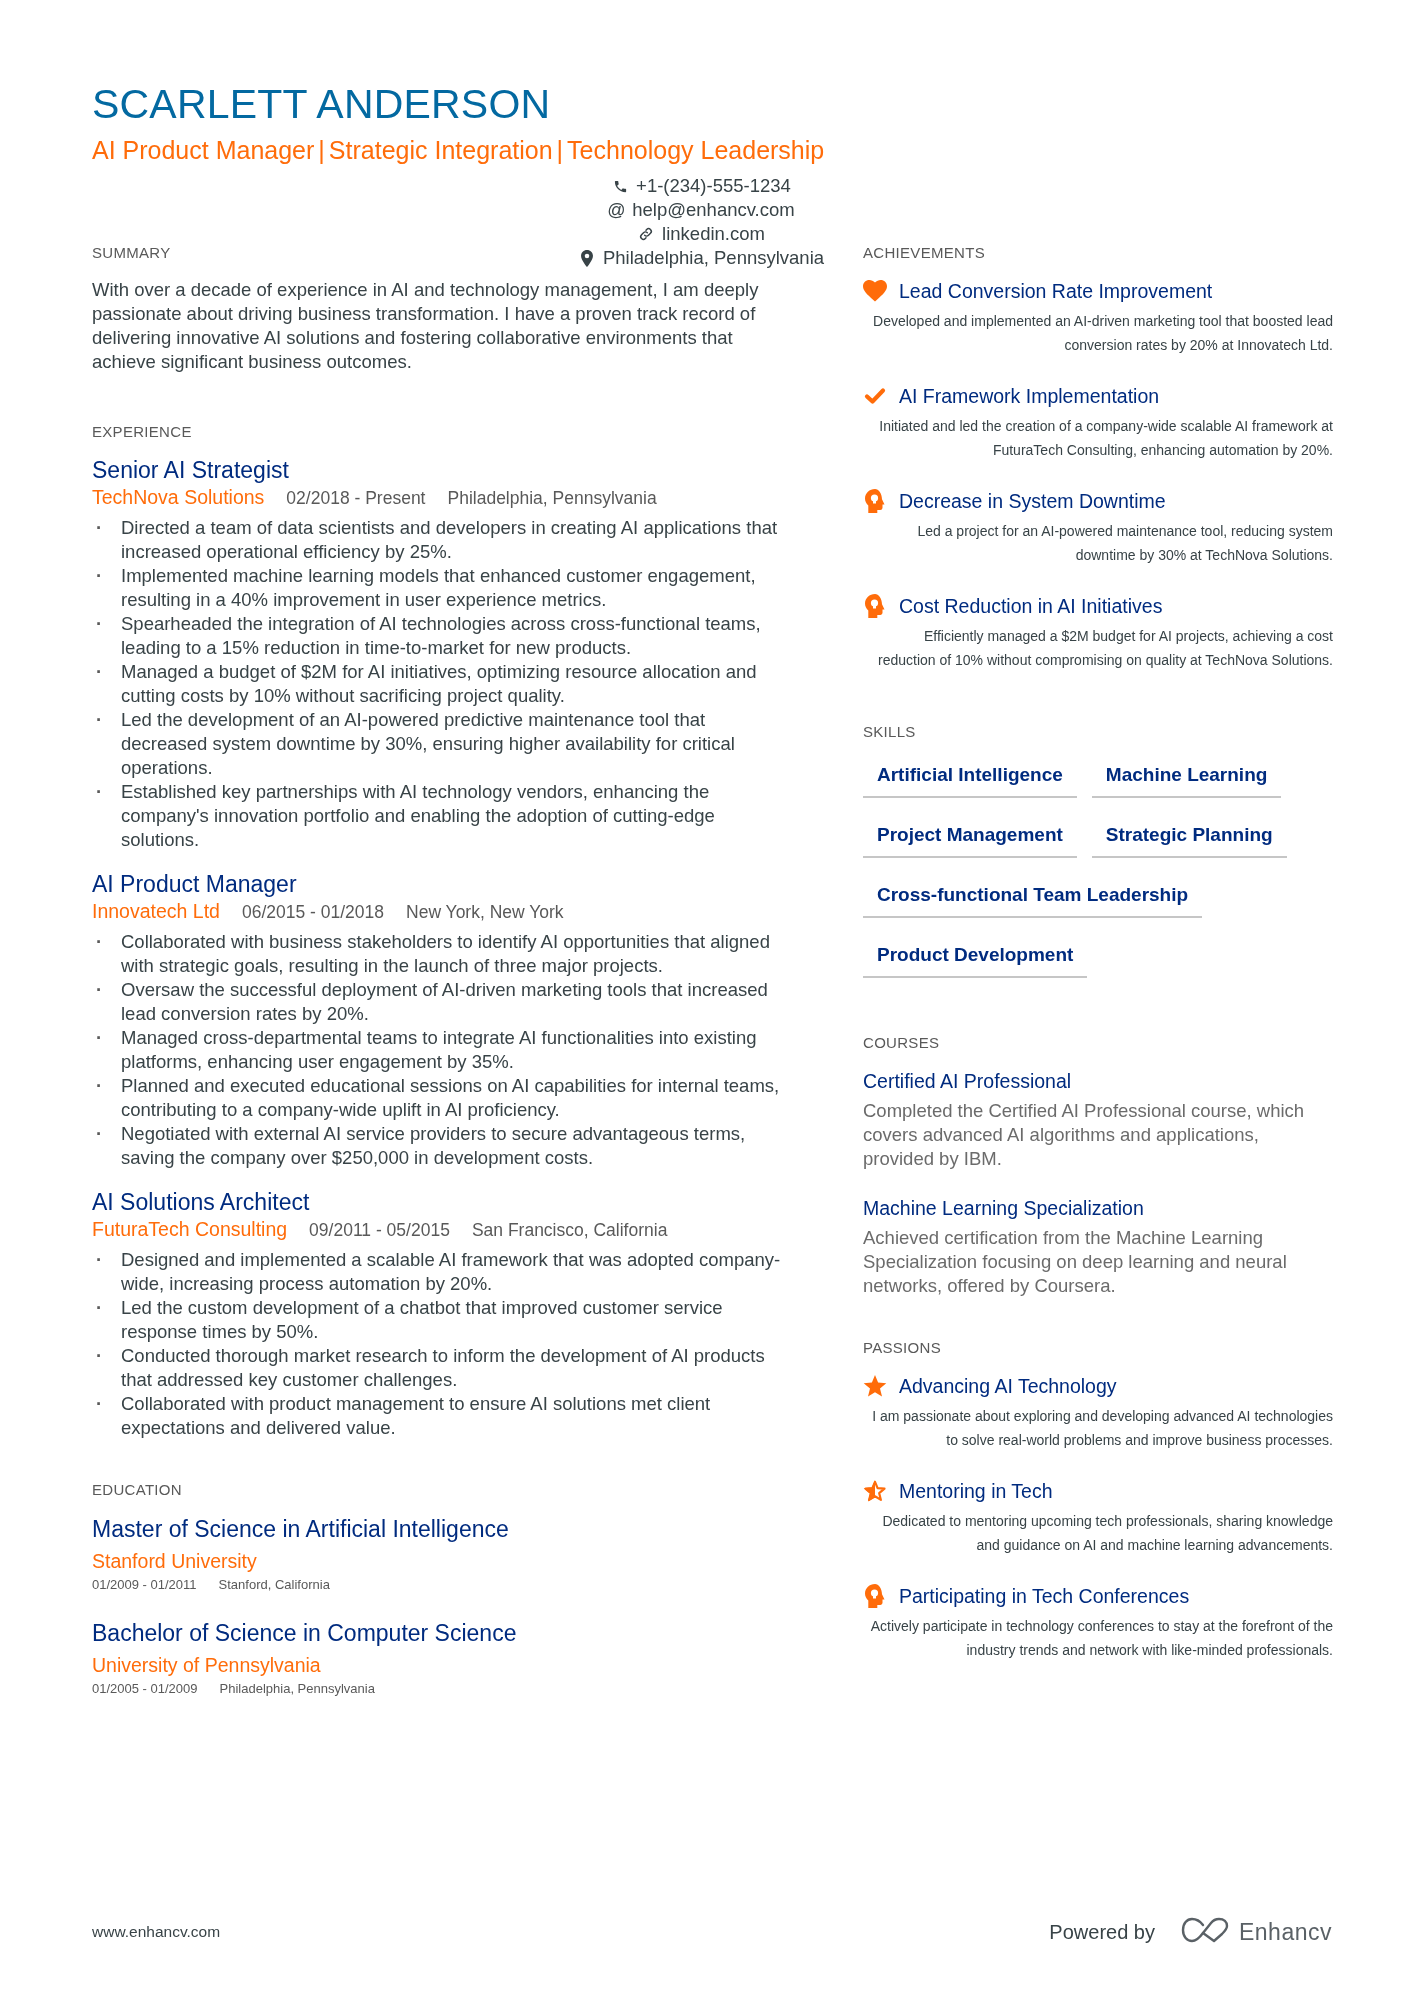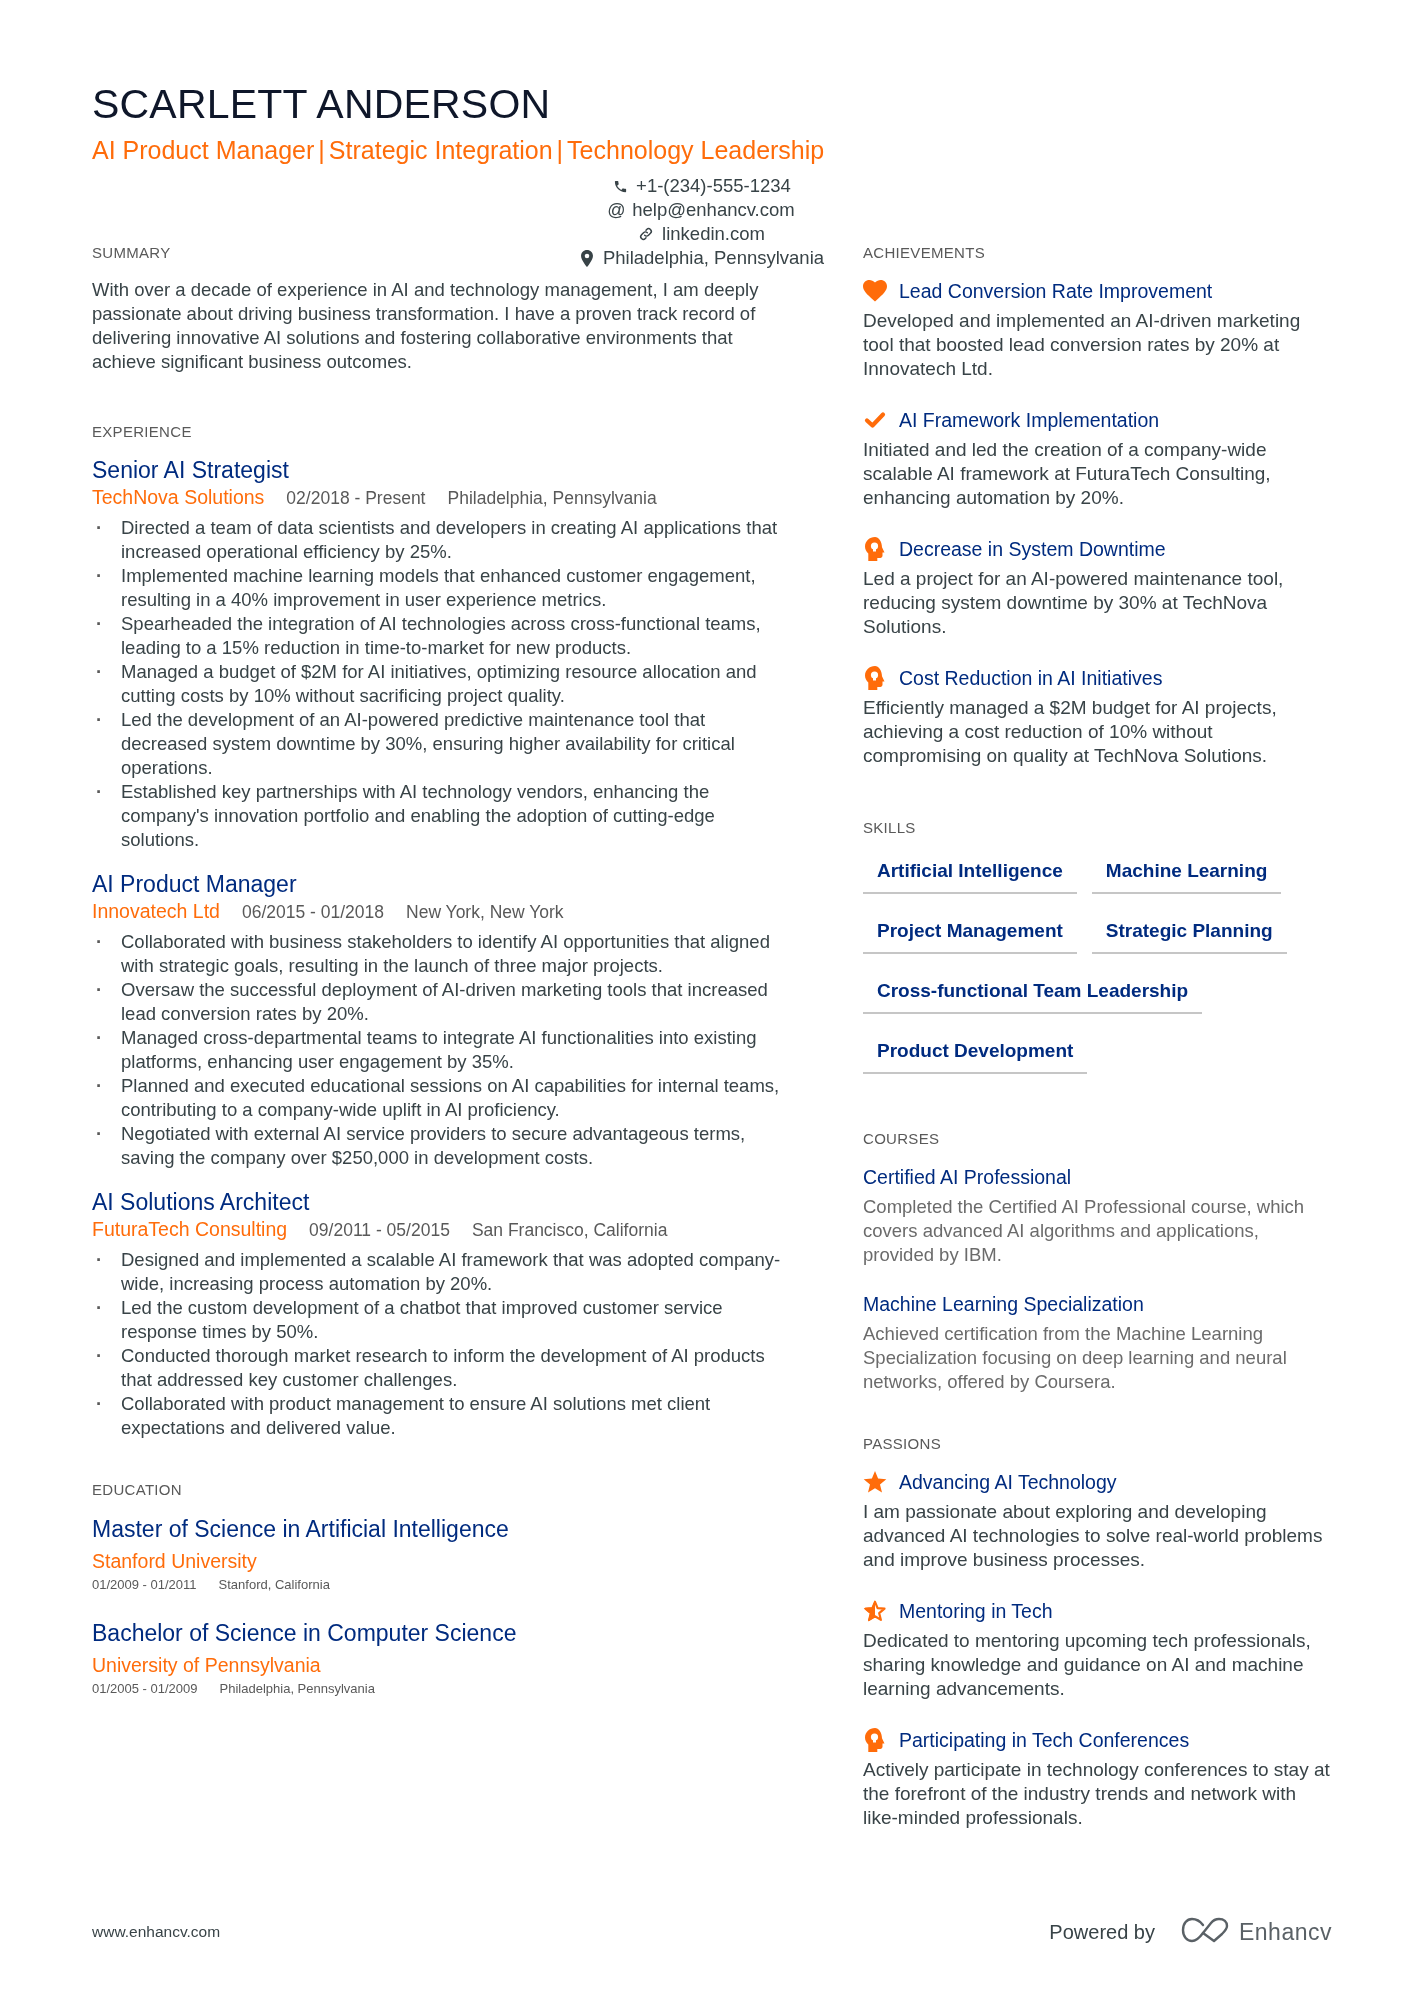--- a/index.html
+++ b/index.html
@@ -1,21 +1,21 @@
 <!DOCTYPE html>
 <html><head>
 <meta charset="utf-8">
 <style>
   * { box-sizing: border-box; margin: 0; padding: 0; }
   html, body { width: 1410px; height: 1995px; background: #ffffff; }
   body { font-family: "Liberation Sans", sans-serif; color: #384347; position: relative; overflow: hidden; }
   .page { position: absolute; left: 0; top: 0; width: 1410px; height: 1995px; }
 
   .header { position: absolute; left: 92px; top: 80px; width: 1240px; }
-  .name { font-size: 41px; color: #0f172a; letter-spacing: 0.2px; line-height: 48px; font-weight: 400; }
+  .name { font-size: 41px; color: #0369a1; letter-spacing: 0.2px; line-height: 48px; font-weight: 400; }
   .tagline { margin-top: 6px; font-size: 25px; color: #ff6c0a; line-height: 32px; }
   .tagline .sep { margin: 0 4px; }
   .contacts { margin-top: 8px; display: flex; align-items: center; font-size: 18.5px; color: #384347; line-height: 24px; flex-direction: column; }
   .contact { display: flex; align-items: center; margin-right: 21px; }
   .contact .ic { width: 16px; height: 16px; margin-right: 8px; display: inline-flex; align-items: center; justify-content: center; }
 
   .col-left { position: absolute; left: 92px; top: 243px; width: 700px; }
   .col-right { position: absolute; left: 863px; top: 243px; width: 470px; }
 
   .section-title { font-size: 15px; color: #595959; letter-spacing: 0.3px; text-transform: uppercase; line-height: 20px; }
@@ -39,21 +39,21 @@
   .degree { font-size: 23px; color: #002b7f; line-height: 30px; }
   .school { font-size: 19.5px; color: #ff6c0a; line-height: 26px; margin-top: 4px; }
   .edu-meta { display: flex; line-height: 22px; }
   .edu-meta span { font-size: 13px; color: #595959; margin-right: 22px; }
 
   .ach { margin-top: 15px; }
   .ach + .ach { margin-top: 26px; }
   .ach-head { display: flex; align-items: center; }
   .ach-icon { width: 24px; height: 24px; margin-right: 12px; display: inline-flex; align-items: center; justify-content: center; }
   .ach-title { font-size: 19.5px; color: #002b7f; line-height: 26px; }
-  .ach-desc { margin-top: 5px; font-size: 19px; line-height: 24px; color: #384347; }
+  .ach-desc { margin-top: 5px; font-size: 14px; line-height: 24px; color: #384347; text-align: right; }
 
   .skills-section { margin-top: 50px; }
   .skills { margin-top: 17px; display: flex; flex-wrap: wrap; width: 470px; }
   .skill { font-size: 19px; font-weight: 700; color: #002b7f; padding: 4px 14px 9px 14px; border-bottom: 2px solid #c6c6c6; margin-right: 15px; margin-bottom: 21px; line-height: 24px; }
 
   .courses-section { margin-top: 34px; }
   .course { margin-top: 15px; }
   .course + .course { margin-top: 24px; }
   .course-title { font-size: 19.5px; color: #002b7f; line-height: 26px; }
   .course-desc { margin-top: 5px; font-size: 18.5px; line-height: 24px; color: #6b6b6b; }

